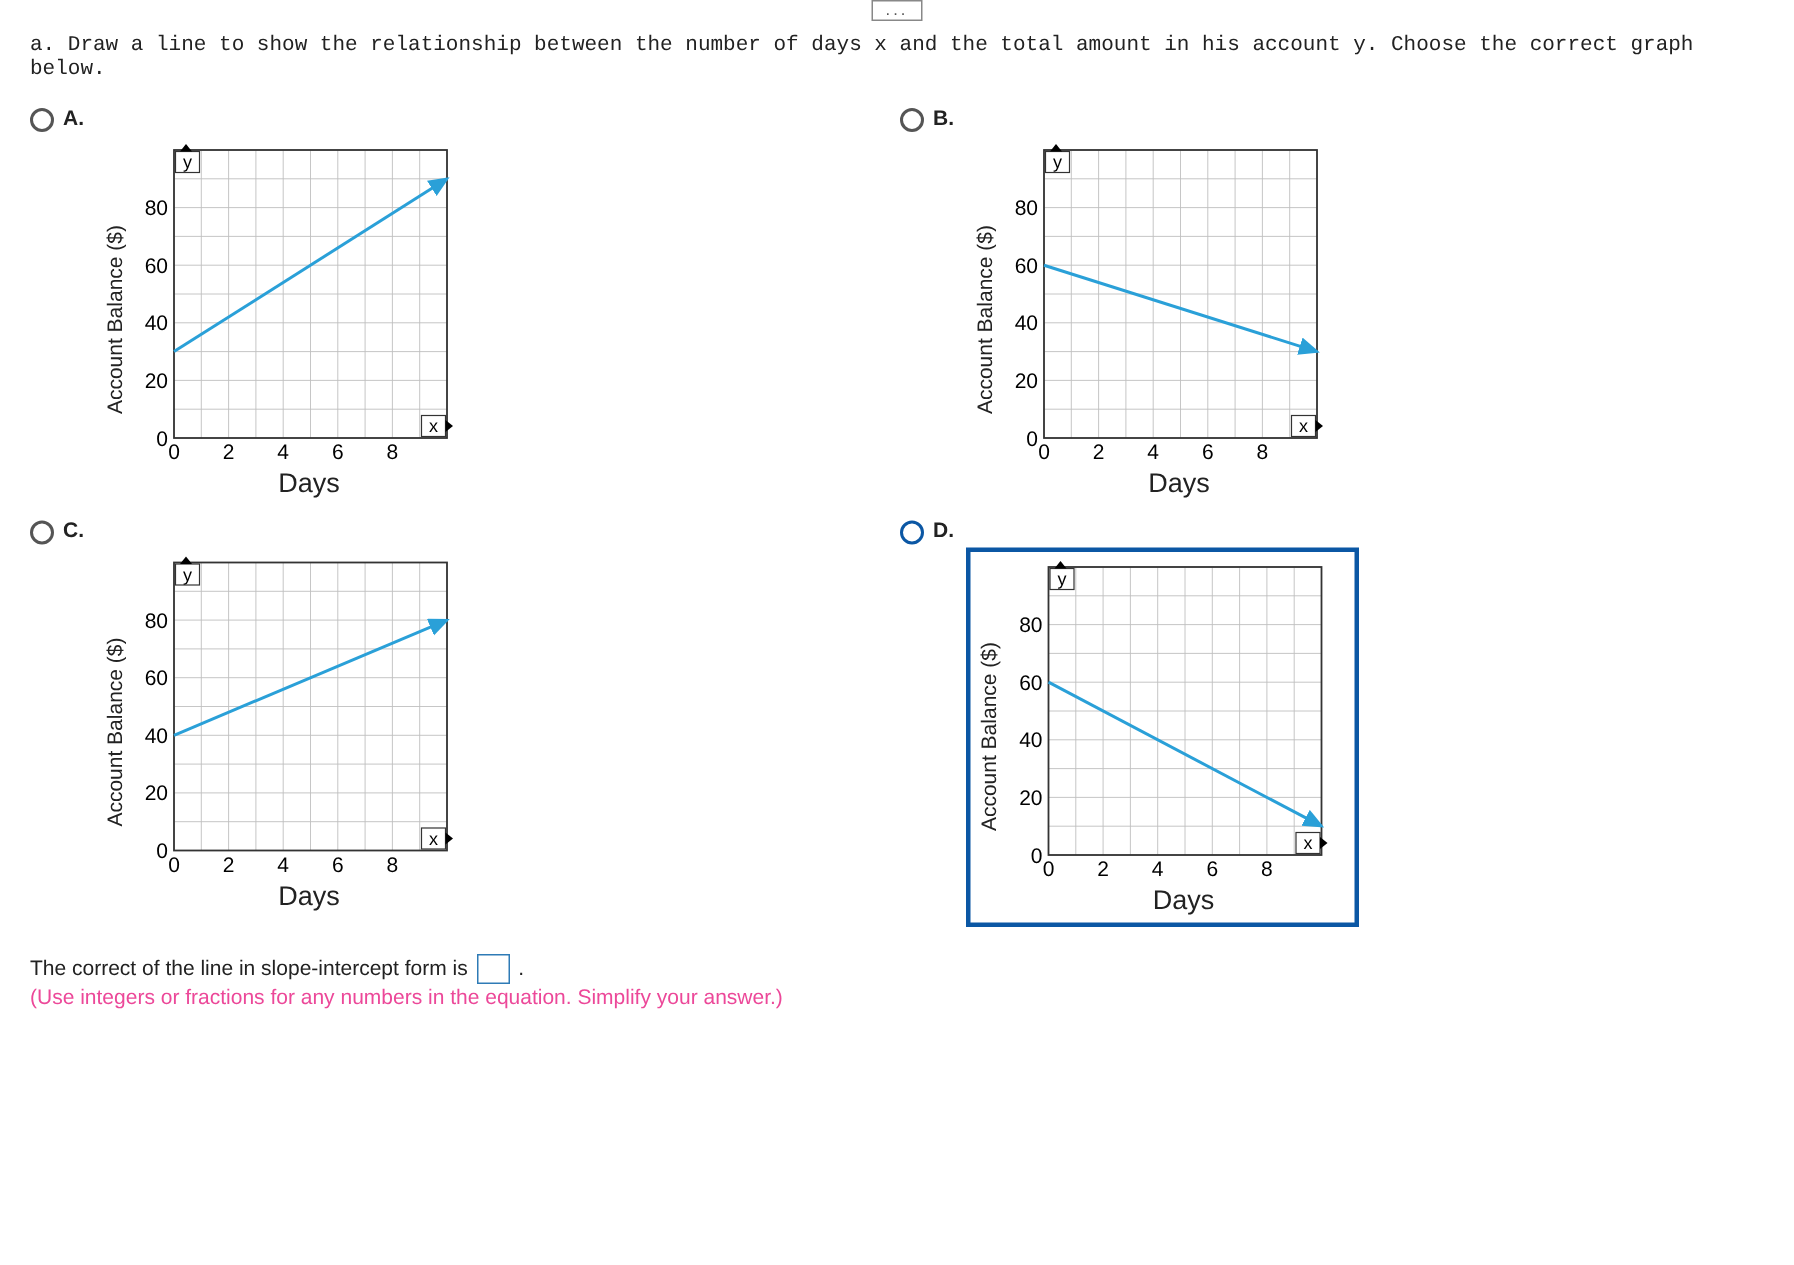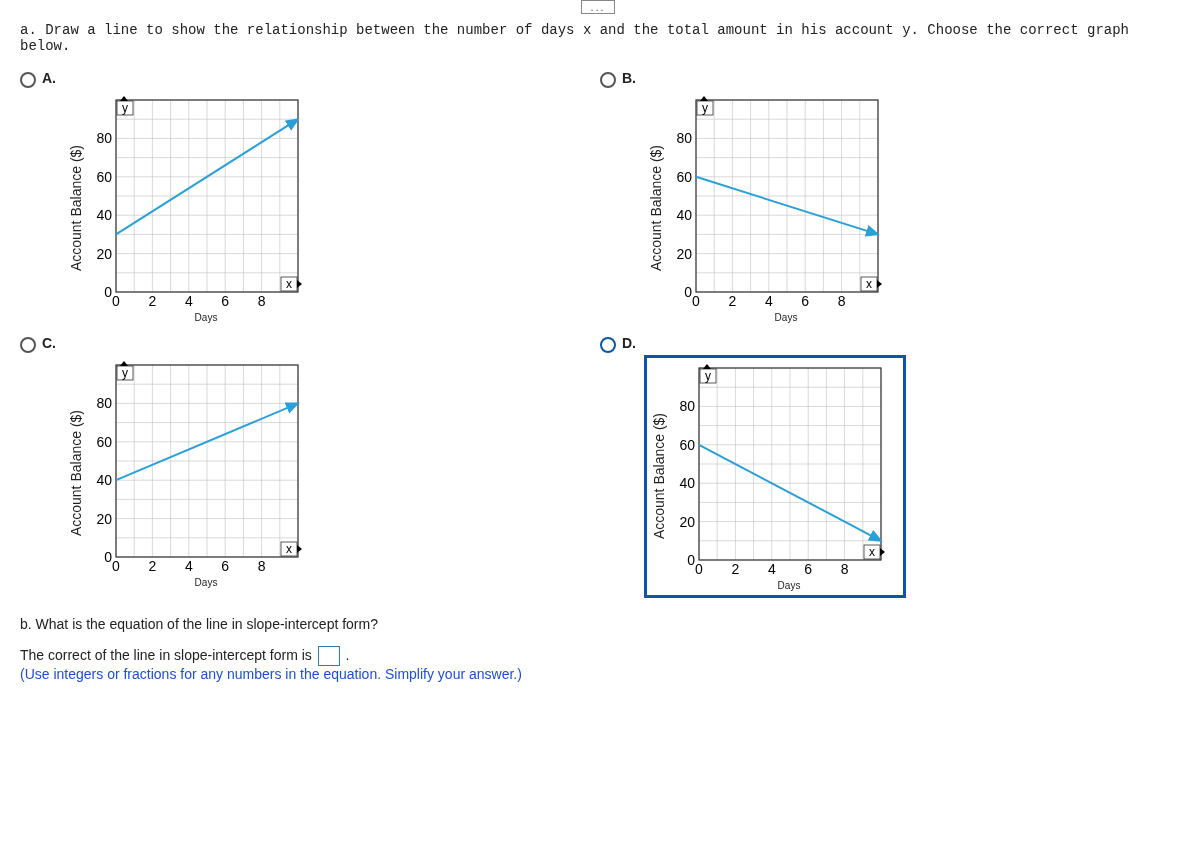--- a/index.html
+++ b/index.html
@@ -65,32 +65,32 @@
     transform: rotate(180deg);
     font-size: 14px;
     text-align: center;
   }
   .chart-col {
     display: flex;
     flex-direction: column;
     align-items: center;
     margin-left: 2px;
   }
-  .xlabel { font-size: 10px; margin-top: -2px; margin-left: 10px; }
+  .xlabel { font-size: 18px; margin-top: -2px; margin-left: 10px; }
   svg.plot { display: block; }
   .part-b { margin-top: 18px; }
   .answer-box {
     display: inline-block;
     width: 20px;
     height: 18px;
     border: 1px solid #2e7bb6;
     vertical-align: middle;
     margin: 0 2px;
   }
-  .instr { color: #1d4ed8; }
+  .instr { color: #ec4899; }
 </style>
 </head>
 <body>
 
 <div class="top-handle-container">
   <div class="top-handle">...</div>
 </div>
 
 <p class="q-text">a. Draw a line to show the relationship between the number of days x and the total amount in his account y. Choose the correct graph below.</p>
 
@@ -334,21 +334,20 @@
               <line x1="30" y1="82.80000000000001" x2="212" y2="178.8" stroke="#2aa0d8" stroke-width="2" marker-end="url(#arr-D)"></line>
             </svg>
           <div class="xlabel">Days</div>
         </div>
       </div>
     </div>
   </div>
 </div>
 
 <div class="part-b">
-  <p>b. What is the equation of the line in slope-intercept form?</p>
   <p>
     <span>The correct of the line in slope-intercept form is </span>
     <span class="answer-box"></span>
     <span>.</span>
     <br>
     <span class="instr">(Use integers or fractions for any numbers in the equation. Simplify your answer.)</span>
   </p>
 </div>
 
 </body></html>

